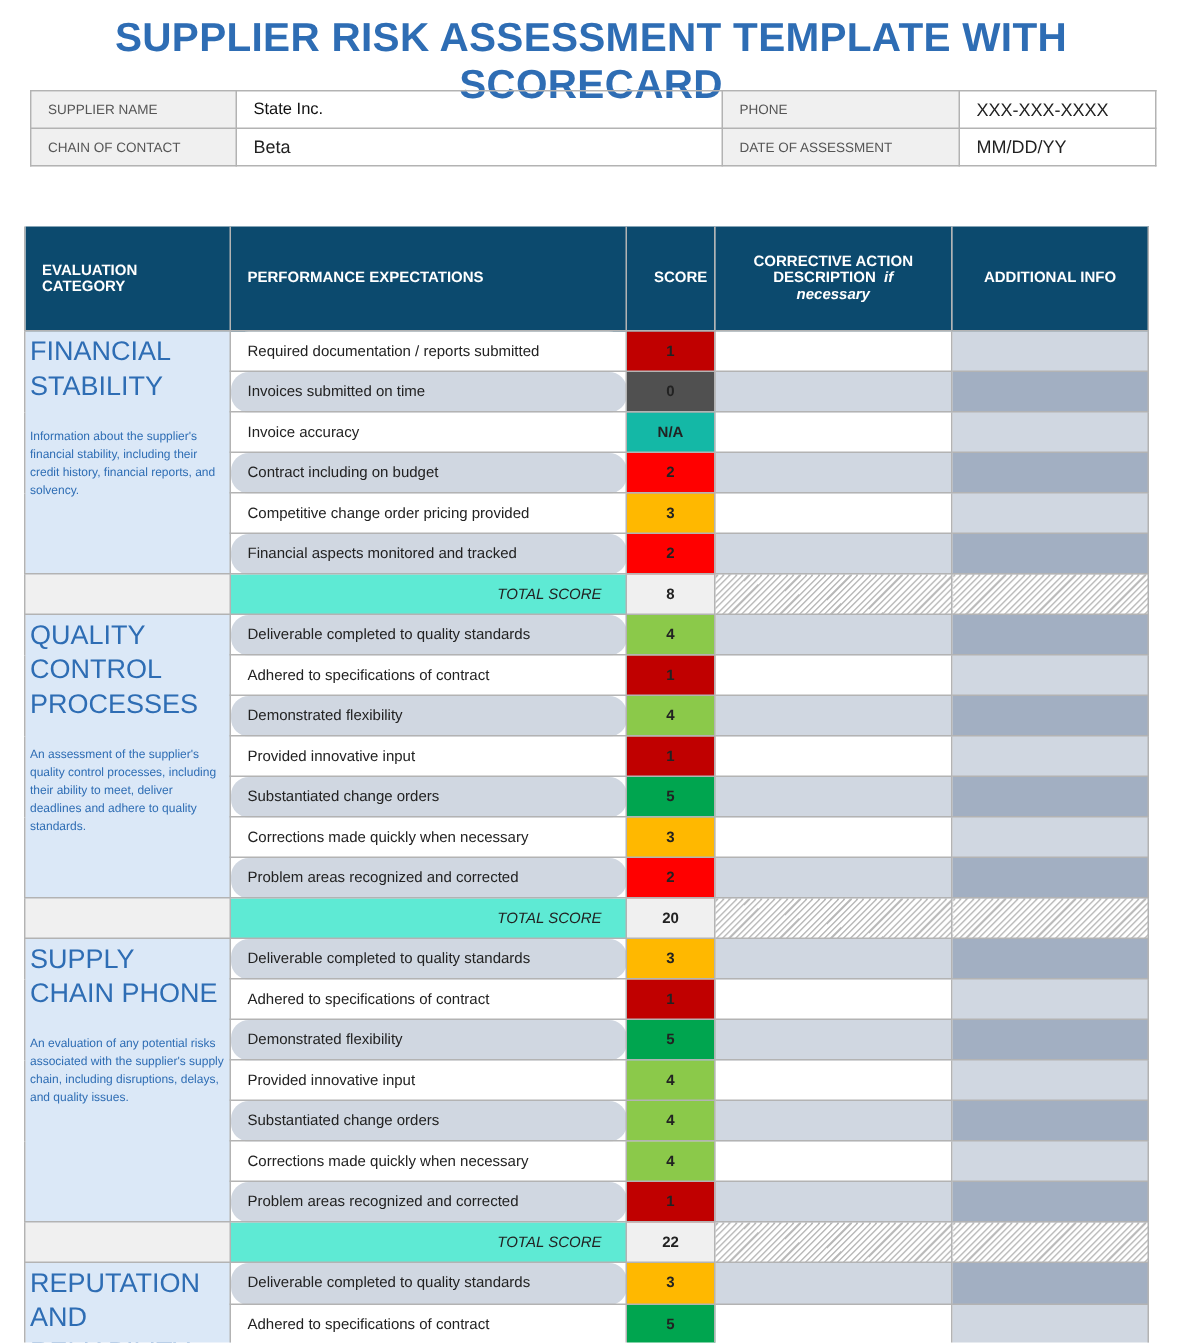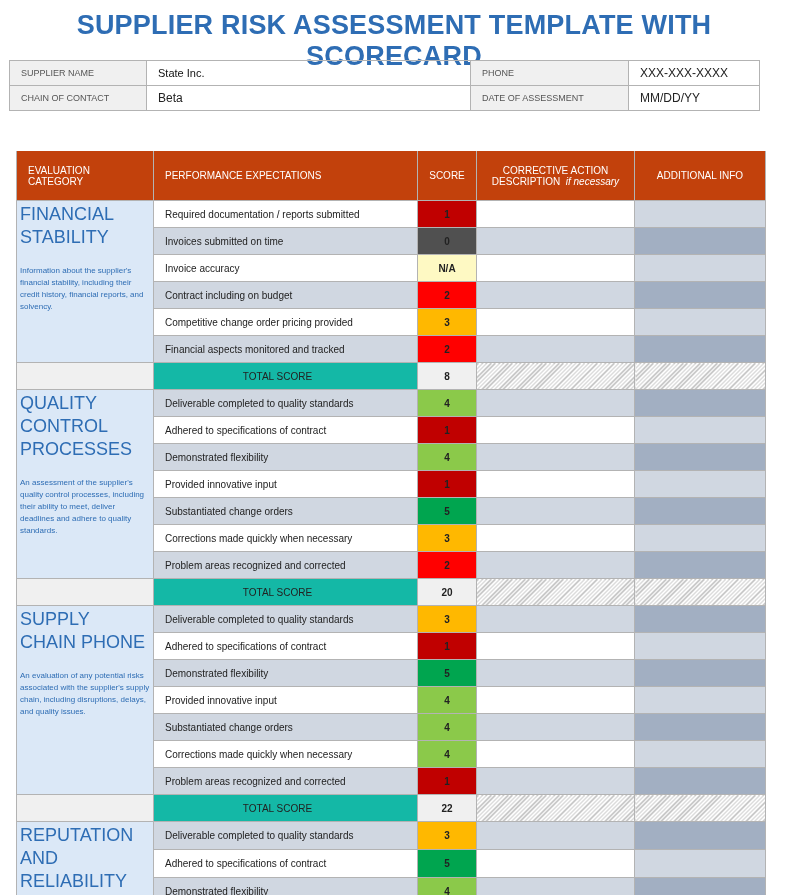--- a/index.html
+++ b/index.html
@@ -1,37 +1,37 @@
 <!DOCTYPE html>
 <html><head>
 <meta charset="utf-8">
 <style>
   html, body { margin:0; padding:0; background:#ffffff; }
   body { width:788px; height:895px; overflow:hidden; position:relative; font-family:"Liberation Sans", sans-serif; }
   .title { position:absolute; left:0; top:10px; width:788px; text-align:center; font-family:"Liberation Sans", sans-serif; font-weight:bold; font-size:27px; color:#2e6db4; letter-spacing:0.2px; }
   table { border-collapse:collapse; table-layout:fixed; }
-  .info { position:absolute; left:9px; top:60px; width:750px; }
+  .info { position:absolute; left:20px; top:60px; width:750px; }
   .info td { border:1px solid #b3b3b3; height:24px; font-size:12px; padding:0 0 0 11px; color:#222; }
   .info td.lbl { background:#f0f0f0; color:#555; font-size:9px; }
   .info td.val-big { font-size:11px; color:#111; }
   .main { position:absolute; left:16px; top:151px; width:750px; }
-  .main th { background:#c2410c; color:#fff; font-weight:normal; font-size:10px; height:33px; border:1px solid #b3b3b3; border-top:none; padding:8px; }
+  .main th { background:#0c4a6e; color:#fff; font-weight:bold; font-size:10px; height:33px; border:1px solid #b3b3b3; border-top:none; padding:18px; }
   .main th.left { text-align:left; padding-left:11px; }
   .main td { border:1px solid #b3b3b3; height:26px; padding:0; font-size:10px; color:#222; }
   .cat { background:#dbe8f7; vertical-align:top; padding:2px 3px 0 3px !important; }
   .cat-title { color:#2e6db4; font-size:18px; line-height:23px; }
   .cat-desc { color:#2e6db4; font-size:8px; line-height:12px; margin-top:16px; }
-  .exp { padding-left:11px !important; }
+  .exp { padding-left:11px !important;border-radius:12px; }
   .row-w .exp, .row-w .corr { background:#ffffff; }
   .row-g .exp, .row-g .corr { background:#d0d7e1; }
   .row-w .add { background:#d0d7e1; }
   .row-g .add { background:#a2afc2; }
   .score { text-align:center; color:#fff; font-weight:bold; font-size:9px; }
   .total-blank { background:#f0f0f0; }
-  .total-lbl { background:#14b8a6; text-align:center; padding-right:16px !important; font-size:10px; color:#222; }
+  .total-lbl { background:#5eead4; text-align:right; padding-right:16px !important; font-size:10px; color:#222;font-style:italic; }
   .total-val { background:#f0f0f0; text-align:center; font-weight:bold; font-size:9px; color:#111; }
   .hatch { background: repeating-linear-gradient(135deg, #b8b8b8 0 1px, #ffffff 1px 3px); }
   .ital { font-style:italic; }
 </style>
 </head>
 <body>
 
 <div class="title">SUPPLIER RISK ASSESSMENT TEMPLATE WITH SCORECARD</div>
 
 <table class="info">
@@ -89,21 +89,21 @@
         <td class="add"></td>
       </tr>
       <tr class="row-g">
         <td class="exp">Invoices submitted on time</td>
         <td class="score" style="background: rgb(80, 80, 80);">0</td>
         <td class="corr"></td>
         <td class="add"></td>
       </tr>
       <tr class="row-w">
         <td class="exp">Invoice accuracy</td>
-        <td class="score" style="background: #fef9c3;">N/A</td>
+        <td class="score" style="background: #14b8a6;">N/A</td>
         <td class="corr"></td>
         <td class="add"></td>
       </tr>
       <tr class="row-g">
         <td class="exp">Contract including on budget</td>
         <td class="score" style="background: rgb(255, 0, 0);">2</td>
         <td class="corr"></td>
         <td class="add"></td>
       </tr>
       <tr class="row-w">

